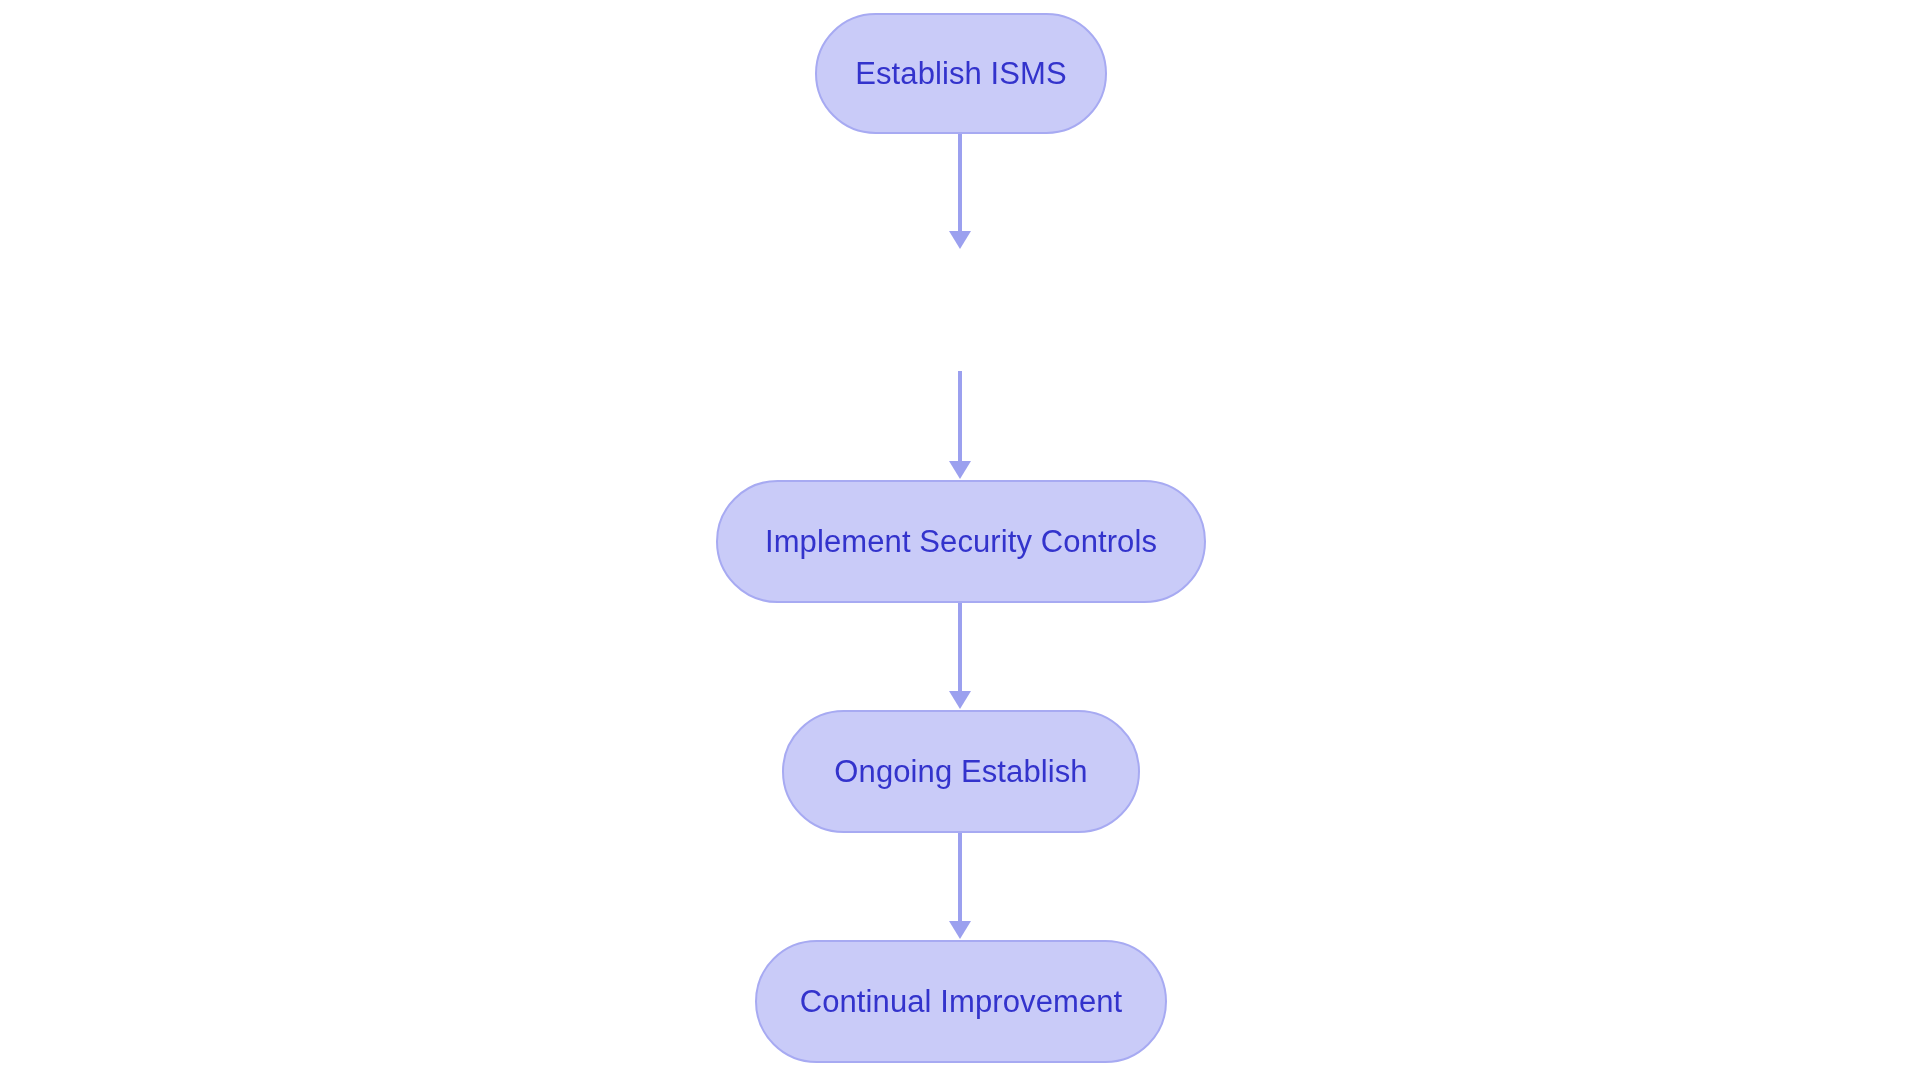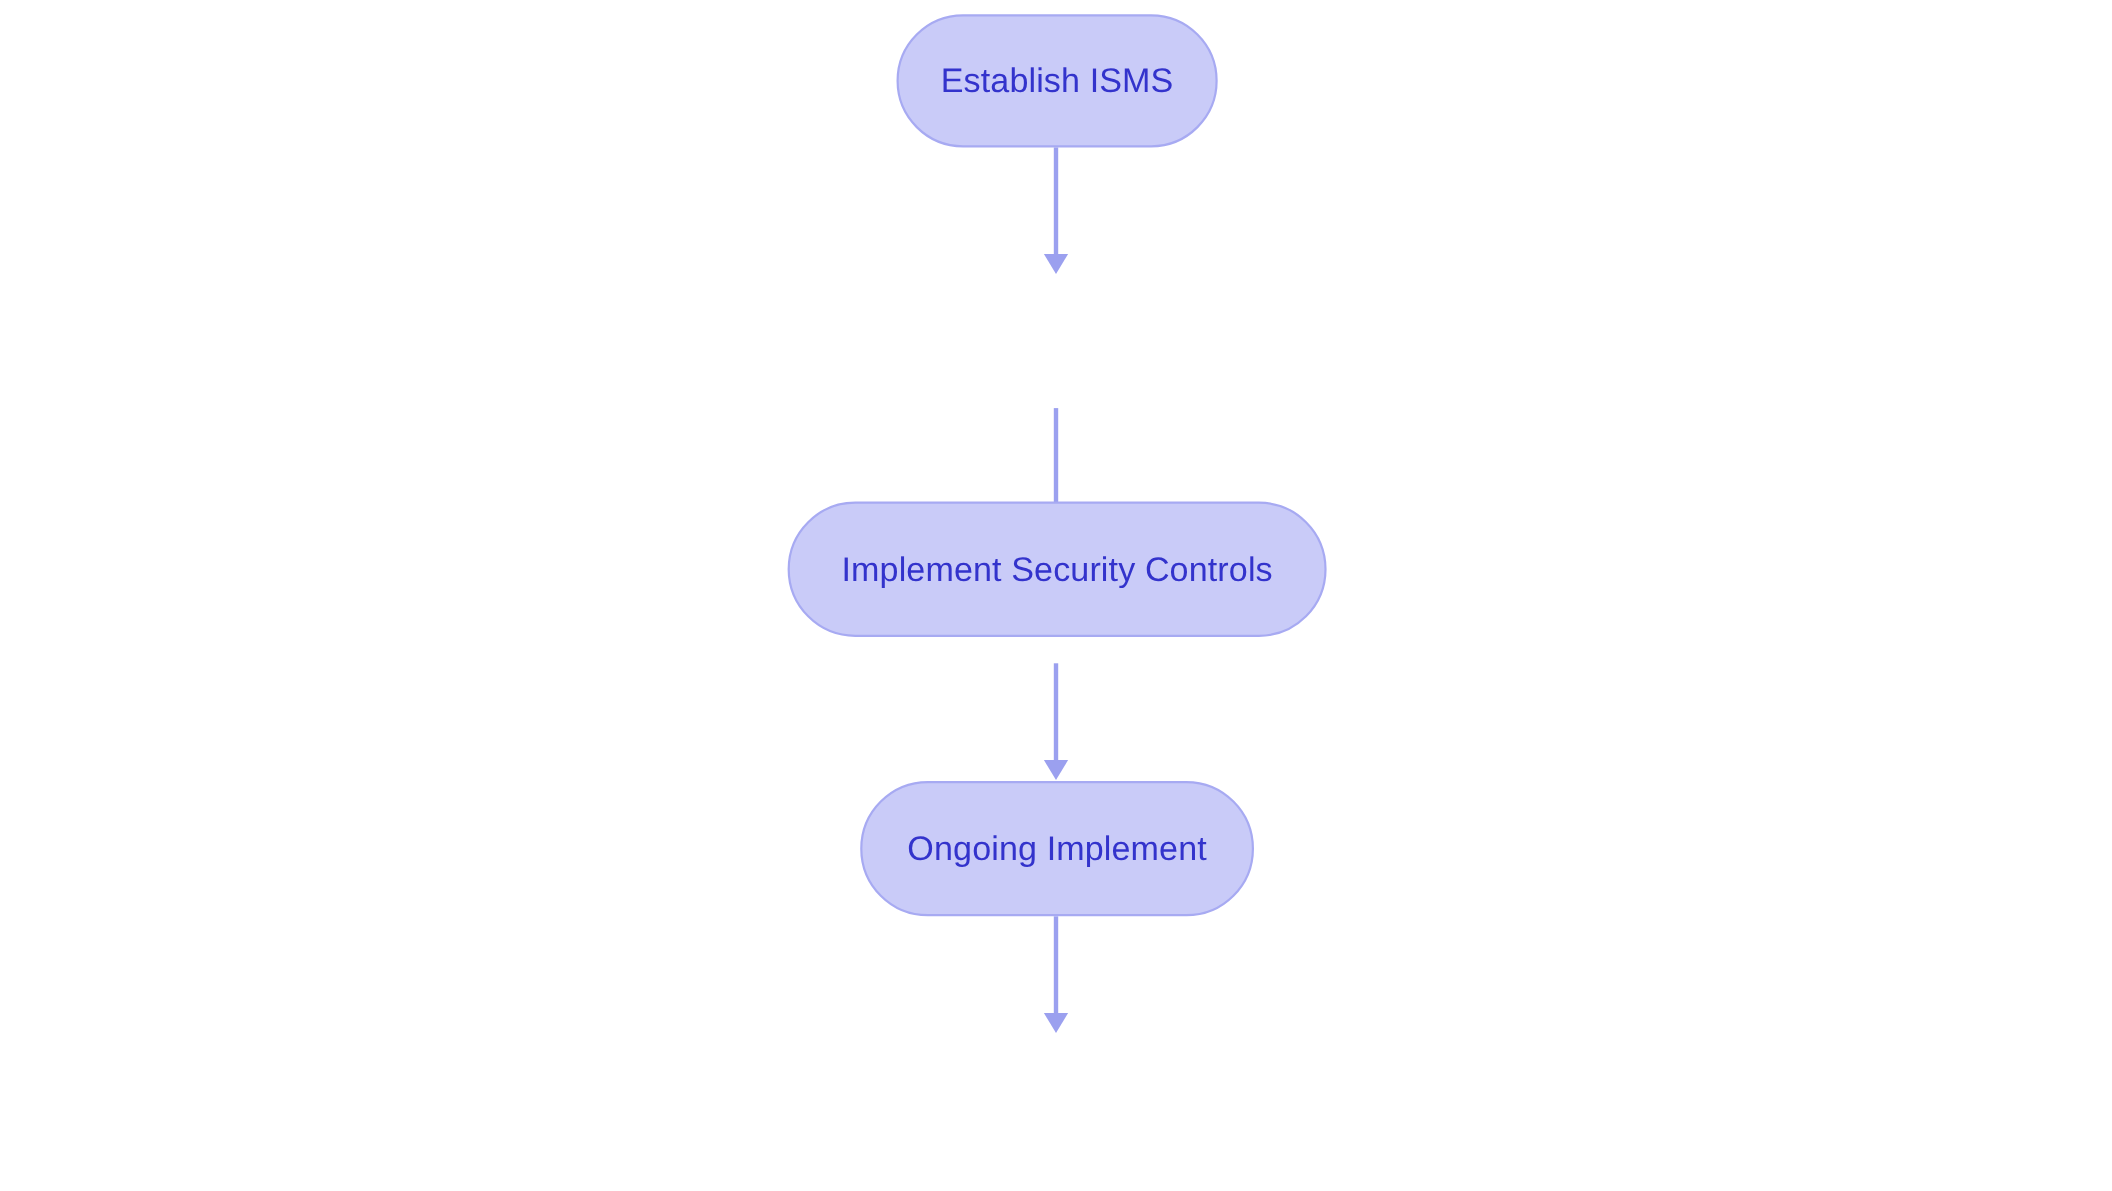--- a/index.html
+++ b/index.html
@@ -51,21 +51,21 @@
     font-weight: 400;
     line-height: 1;
     letter-spacing: 0.1px;
     white-space: nowrap;
     text-align: center;
   }
 
   
   #node-0 { left: 815px;  top: 13px;   width: 292px; height: 121px; }
   #node-1 { left: 725px;  top: 250px;  width: 472px; height: 121px; }
-  #node-2 { left: 716px;  top: 456px;  width: 490px; height: 123px; }
+  #node-2 { left: 716px;  top: 480px;  width: 490px; height: 123px; }
   #node-3 { left: 782px;  top: 710px;  width: 358px; height: 123px; }
   #node-4 { left: 755px;  top: 940px;  width: 412px; height: 123px; }
 </style>
 </head>
 <body>
 
 <div id="flowchart-canvas">
 
   <svg id="connectors" viewBox="0 0 1920 1083" width="1920" height="1083" xmlns="http://www.w3.org/2000/svg">
 
@@ -93,17 +93,20 @@
   <div class="flow-node" id="node-0">
     <span class="flow-node-label">Establish ISMS</span>
   </div>
 
 
   <div class="flow-node" id="node-2">
     <span class="flow-node-label">Implement Security Controls</span>
   </div>
 
   <div class="flow-node" id="node-3">
-    <span class="flow-node-label">Ongoing Implement</span>
+    <span class="flow-node-label">Ongoing Establish</span>
   </div>
 
+  <div class="flow-node" id="node-4">
+    <span class="flow-node-label">Continual Improvement</span>
+  </div>
 
 </div>
 
 </body></html>

